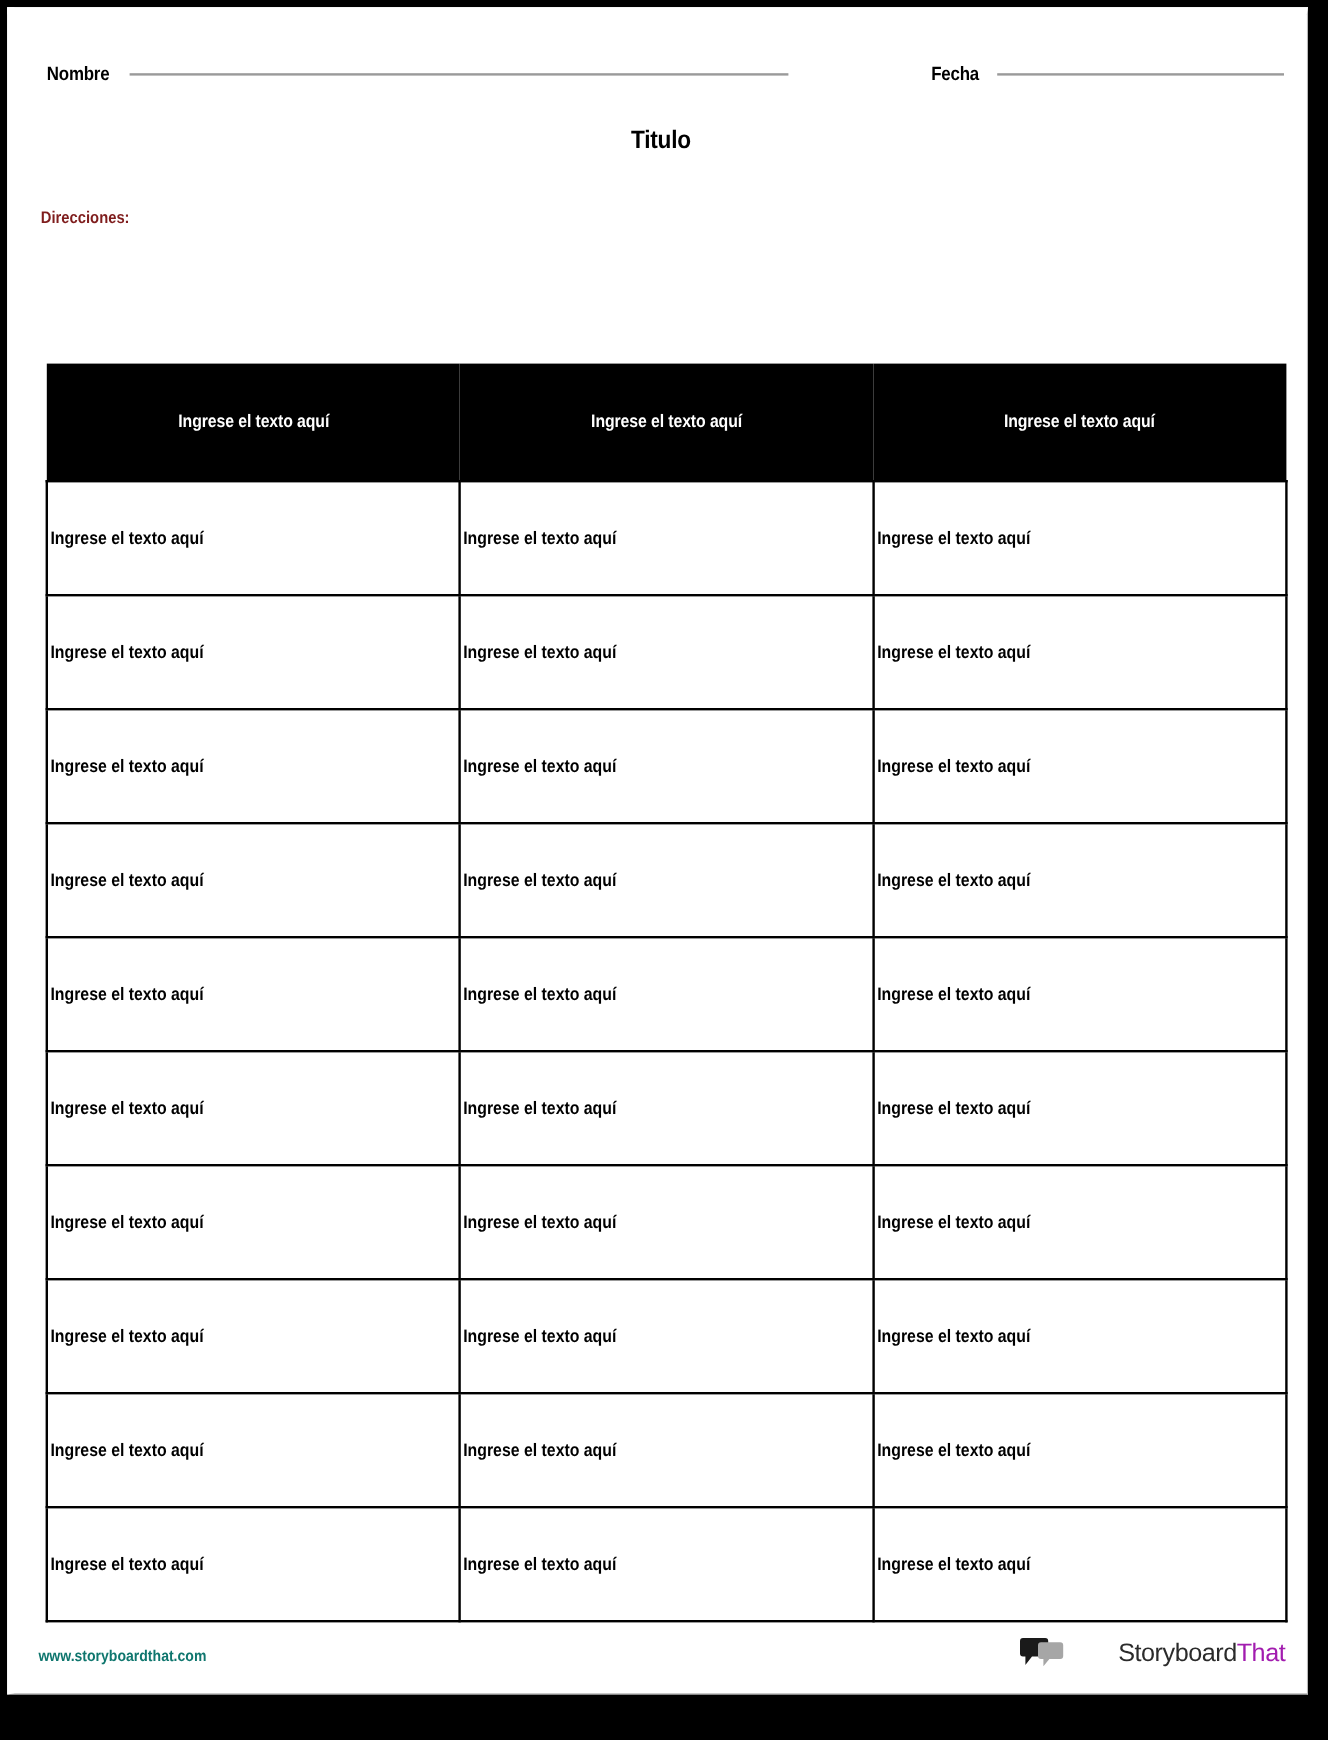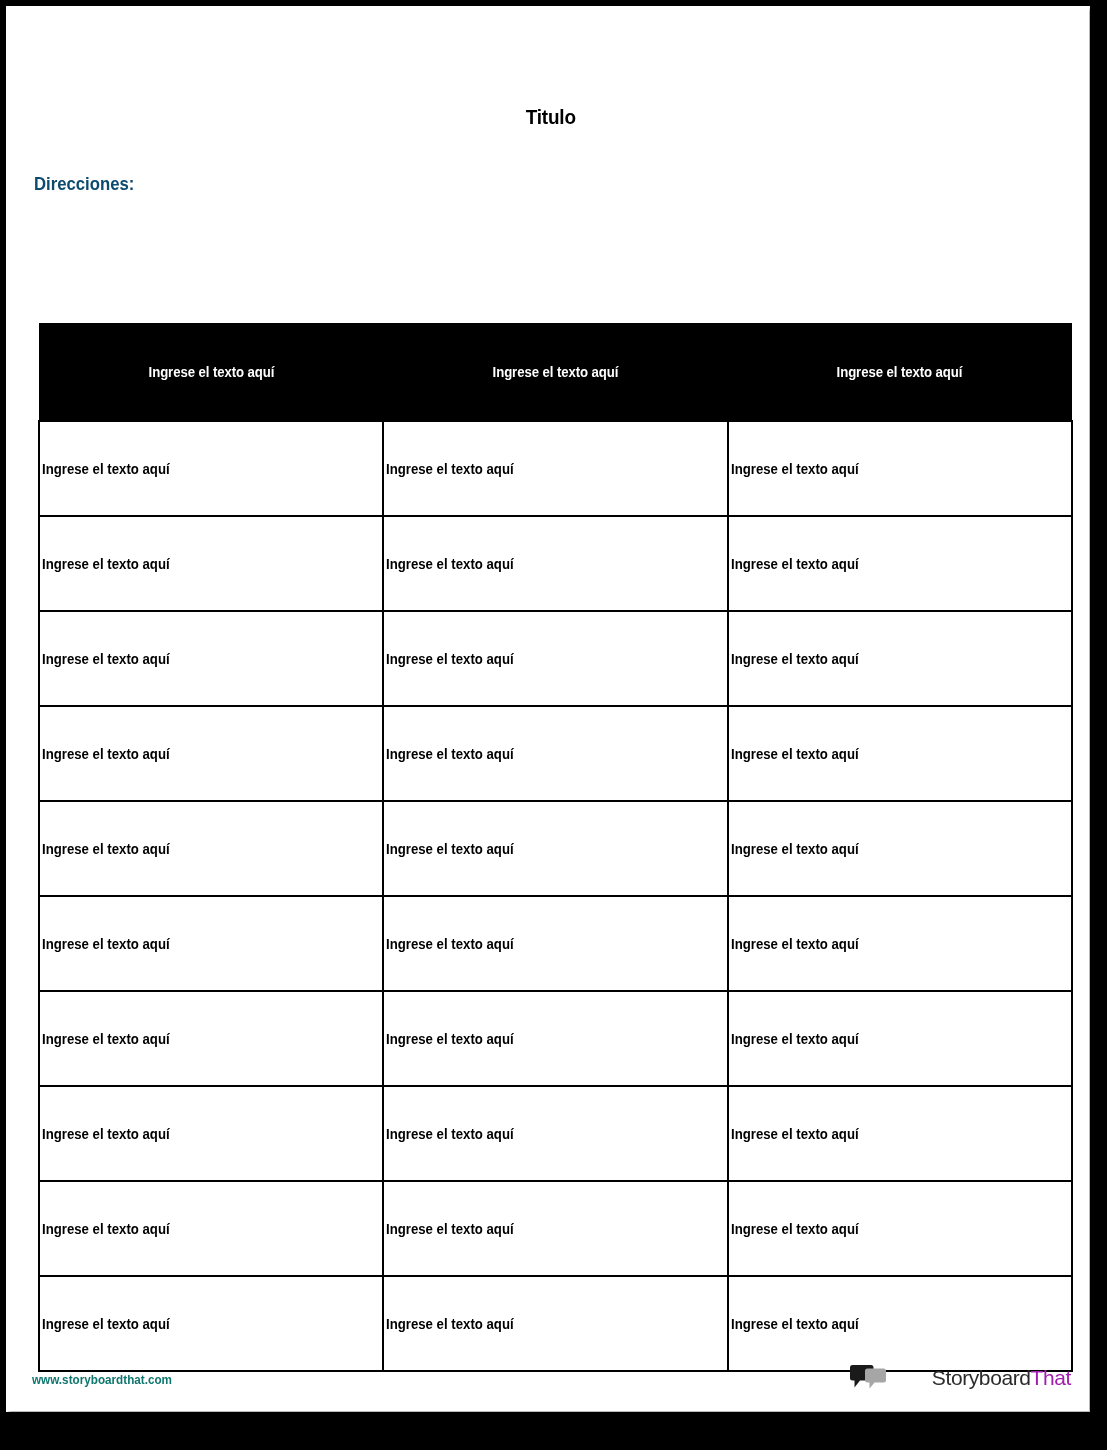--- a/index.html
+++ b/index.html
@@ -101,35 +101,34 @@
     letter-spacing: -0.2px;
     text-decoration: underline;
   }
   .title span { display: inline-block; transform: scaleX(0.9); }
 
   
   .directions {
     position: absolute;
     left: 22px;
     top: 161px;
-    font-size: 19px;
-    font-weight: 700;
-    color: #0c4a6e;
+    font-size: 14px;
+    font-weight: 700;
+    color: #7f1d1d;
   }
   .directions span { display: inline-block; transform: scaleX(0.88); transform-origin: left center; }
 
   
   .grid {
     position: absolute;
     left: 26px;
     top: 291px;
     width: 1035px;
     border-collapse: collapse;
     table-layout: fixed;
-    margin-top: 20px;
   }
   .grid col { width: 33.3333%; }
 
   .grid thead th {
     background: #000000;
     color: #ffffff;
     height: 97px;
     font-size: 15px;
     font-weight: 700;
     text-align: center;
@@ -199,20 +198,30 @@
   .brand-text .b2 { color: #a21caf; }
 </style>
 </head>
 <body>
 
 <div class="screen">
   <div class="page-outer">
     <div class="page">
       <div class="sheet">
 
+        <div class="meta-row">
+          <div class="meta-field name">
+            <span class="meta-label">Nombre</span>
+            <span class="meta-rule"></span>
+          </div>
+          <div class="meta-field date">
+            <span class="meta-label">Fecha</span>
+            <span class="meta-rule"></span>
+          </div>
+        </div>
 
         <div class="title">
           <span>Titulo</span>
         </div>
 
         <div class="directions">
           <span>Direcciones:</span>
         </div>
 
         <table class="grid">

